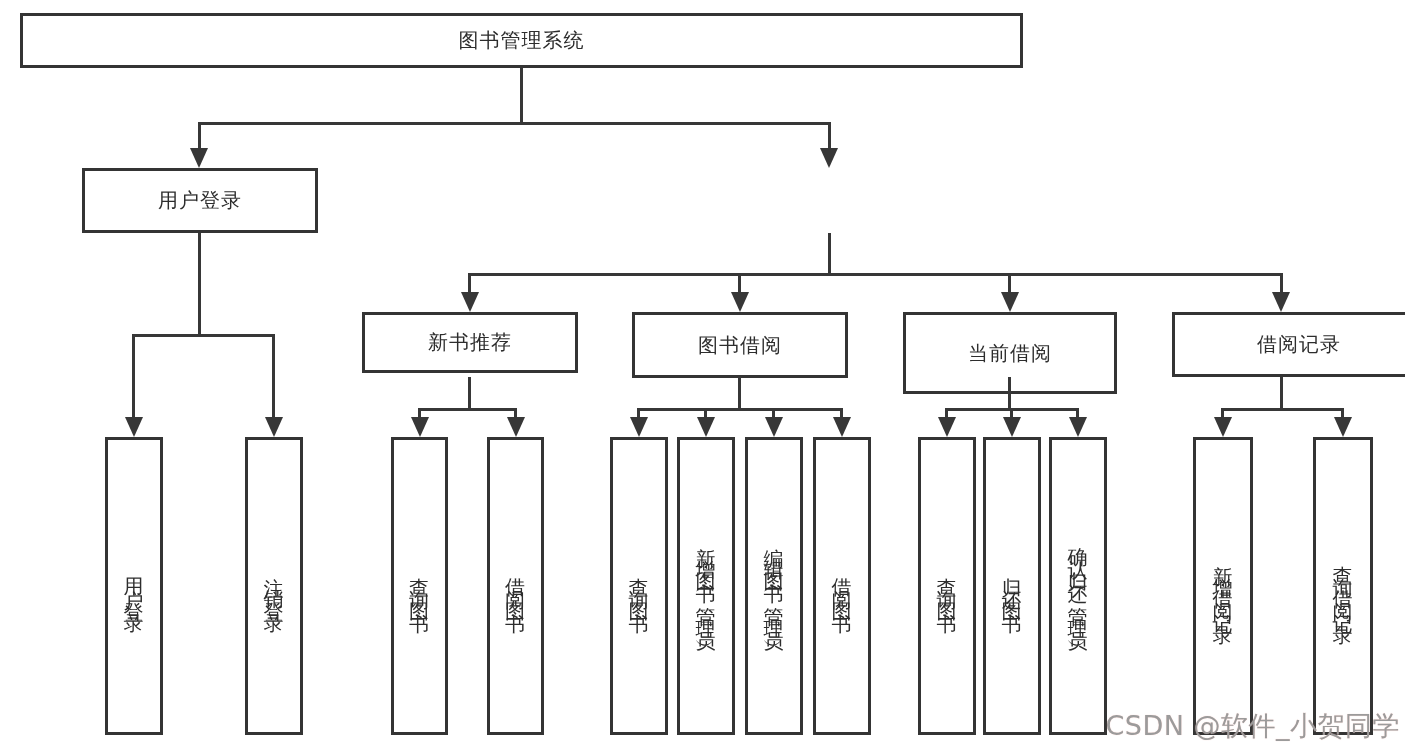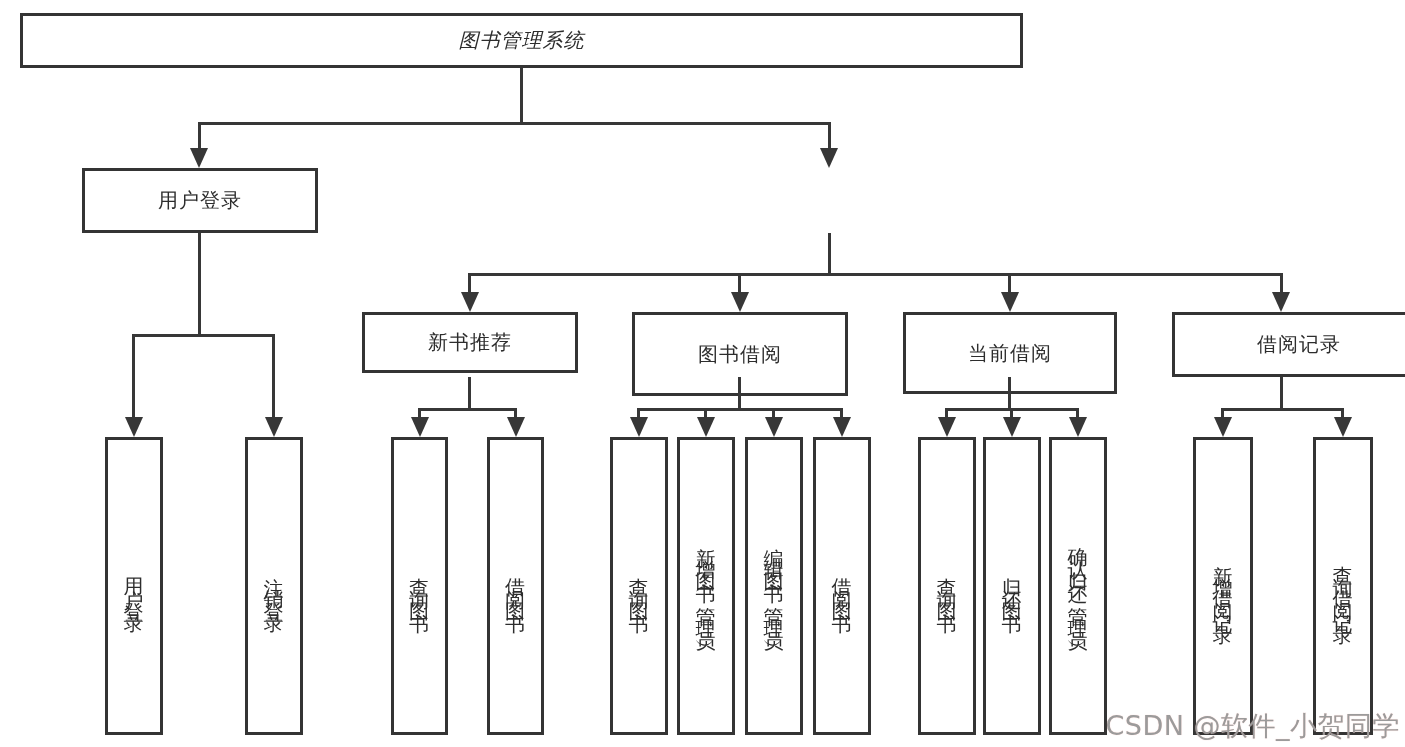--- a/index.html
+++ b/index.html
@@ -28,21 +28,21 @@
     position:absolute;right:5px;bottom:3px;z-index:5;
     font-size:27px;color:#9b9b9b;letter-spacing:0.5px;
     text-shadow:0 0 1px rgba(250,170,160,0.55);
   }
 </style>
 </head>
 <body>
 
 <div class="stage">
 
-  <div class="box" style="left:20px;top:13px;width:1003px;height:55px;font-style:italic;">图书管理系统</div>
+  <div class="box" style="left:20px;top:13px;width:1003px;height:55px;">图书管理系统</div>
 
   <div class="vline" style="left:520px;top:68px;height:57px;"></div>
   <div class="hline" style="left:198px;top:122px;width:632px;"></div>
   <div class="vline" style="left:198px;top:122px;height:29px;"></div>
   <div class="arrow" style="left:190px;top:148px;"></div>
   <div class="vline" style="left:828px;top:122px;height:29px;"></div>
   <div class="arrow" style="left:820px;top:148px;"></div>
 
   <div class="box" style="left:82px;top:168px;width:236px;height:65px;">用户登录</div>
 
@@ -58,21 +58,21 @@
   <div class="vline" style="left:468px;top:273px;height:22px;"></div>
   <div class="arrow" style="left:461px;top:292px;"></div>
   <div class="vline" style="left:738px;top:273px;height:22px;"></div>
   <div class="arrow" style="left:731px;top:292px;"></div>
   <div class="vline" style="left:1008px;top:273px;height:22px;"></div>
   <div class="arrow" style="left:1001px;top:292px;"></div>
   <div class="vline" style="left:1280px;top:273px;height:22px;"></div>
   <div class="arrow" style="left:1272px;top:292px;"></div>
 
   <div class="box" style="left:362px;top:312px;width:216px;height:61px;">新书推荐</div>
-  <div class="box" style="left:632px;top:312px;width:216px;height:84px;">图书借阅</div>
+  <div class="box" style="left:632px;top:312px;width:216px;height:66px;">图书借阅</div>
   <div class="box" style="left:903px;top:312px;width:214px;height:82px;">当前借阅</div>
   <div class="box" style="left:1172px;top:312px;width:254px;height:65px;">借阅记录</div>
 
   <div class="vline" style="left:468px;top:377px;height:33px;"></div>
   <div class="hline" style="left:418px;top:408px;width:99px;"></div>
   <div class="vline" style="left:418px;top:408px;height:12px;"></div>
   <div class="arrow" style="left:411px;top:417px;"></div>
   <div class="vline" style="left:514px;top:408px;height:12px;"></div>
   <div class="arrow" style="left:507px;top:417px;"></div>
 

